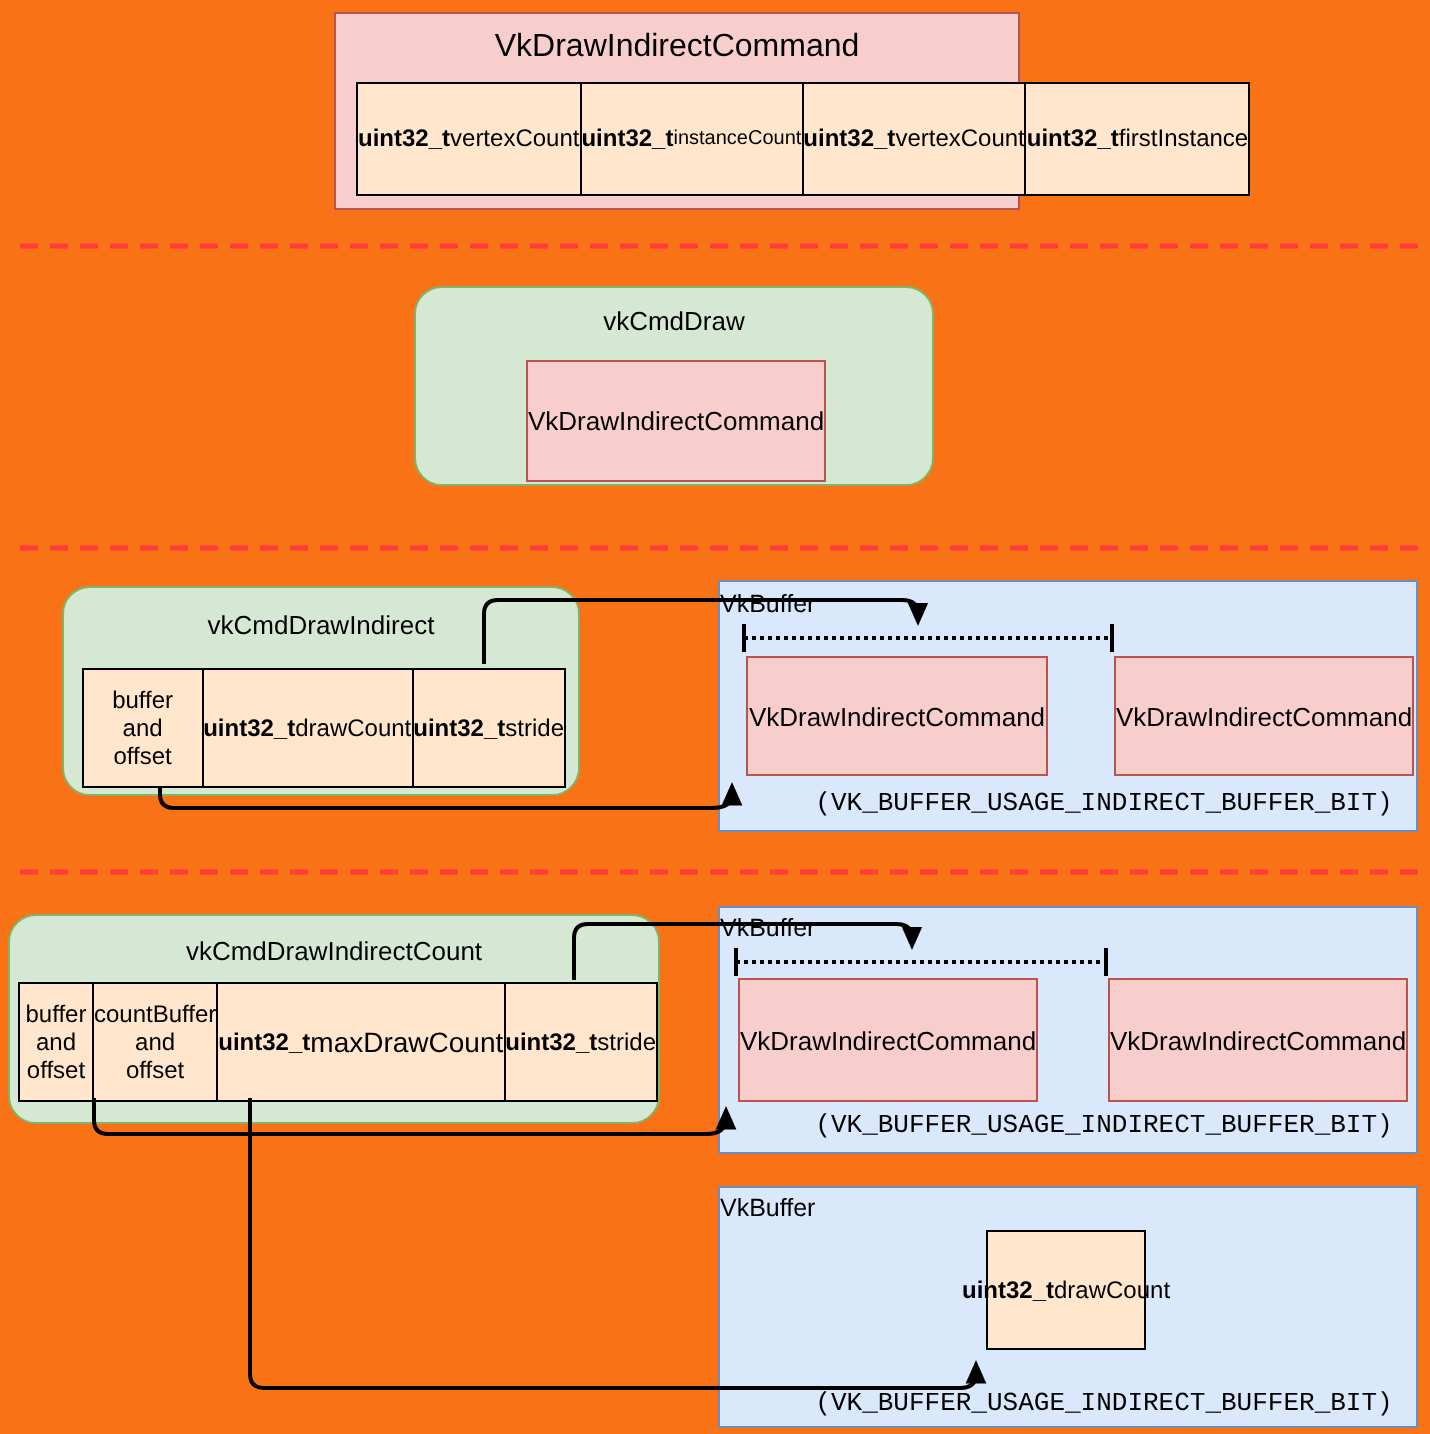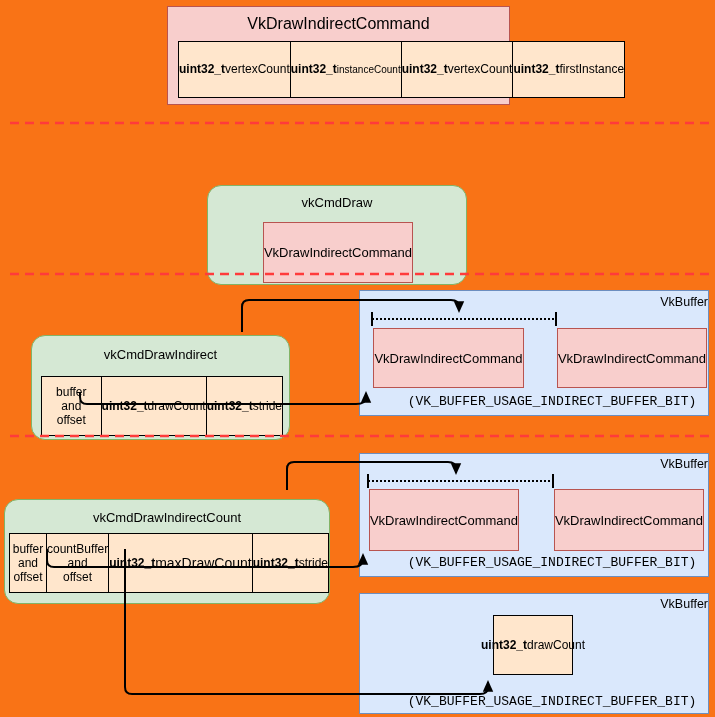--- a/index.html
+++ b/index.html
@@ -6,27 +6,27 @@
     --pink-fill:#f8cecc; --pink-border:#b85450;
     --green-fill:#d5e8d4; --green-border:#82b366;
     --blue-fill:#dae8fc; --blue-border:#6c8ebf;
     --orange-fill:#ffe6cc; --cell-border:#000000;
     --separator-red:#ff3b3b; --connector-black:#000000;
   }
   html,body{margin:0;padding:0;background:#ffffff;}
   body{font-family:"Liberation Sans",sans-serif;color:#000;}
   .canvas{position:relative;width:715px;height:717px;background:#f97316;overflow:hidden;}
   .abs{position:absolute;box-sizing:border-box;}
-  .box-green{background:var(--green-fill);border:1px solid var(--green-border);border-radius:14px;margin-top:42px;}
+  .box-green{background:var(--green-fill);border:1px solid var(--green-border);border-radius:14px;}
   .box-blue{background:var(--blue-fill);border:1px solid var(--blue-border);}
   .box-pink{background:var(--pink-fill);border:1px solid var(--pink-border);}
   .box-orange{background:var(--orange-fill);border:1px solid var(--cell-border);}
   .title{text-align:center;font-size:13px;}
   .struct-title{text-align:center;font-size:16px;padding-top:8px;}
-  .buffer-title{text-align:right;font-size:12.5px;padding-top:4px;}
+  .buffer-title{text-align:left;font-size:12.5px;padding-top:4px;}
   .cells-row{display:flex;}
   .cell{flex:1;background:var(--orange-fill);border:1px solid var(--cell-border);margin-left:-1px;
         display:flex;flex-direction:row;justify-content:center;align-items:center;
         text-align:center;font-size:12px;line-height:1.18;box-sizing:border-box;}
   .cell:first-child{margin-left:0;}
   .cell-type{font-weight:bold;}
   .cell-type:empty{display:none;}
   .cell-name{white-space:pre-line;}
   .center-label{display:flex;align-items:center;justify-content:center;text-align:center;font-size:13px;}
   .usage{position:absolute;left:0;right:0;text-align:center;

